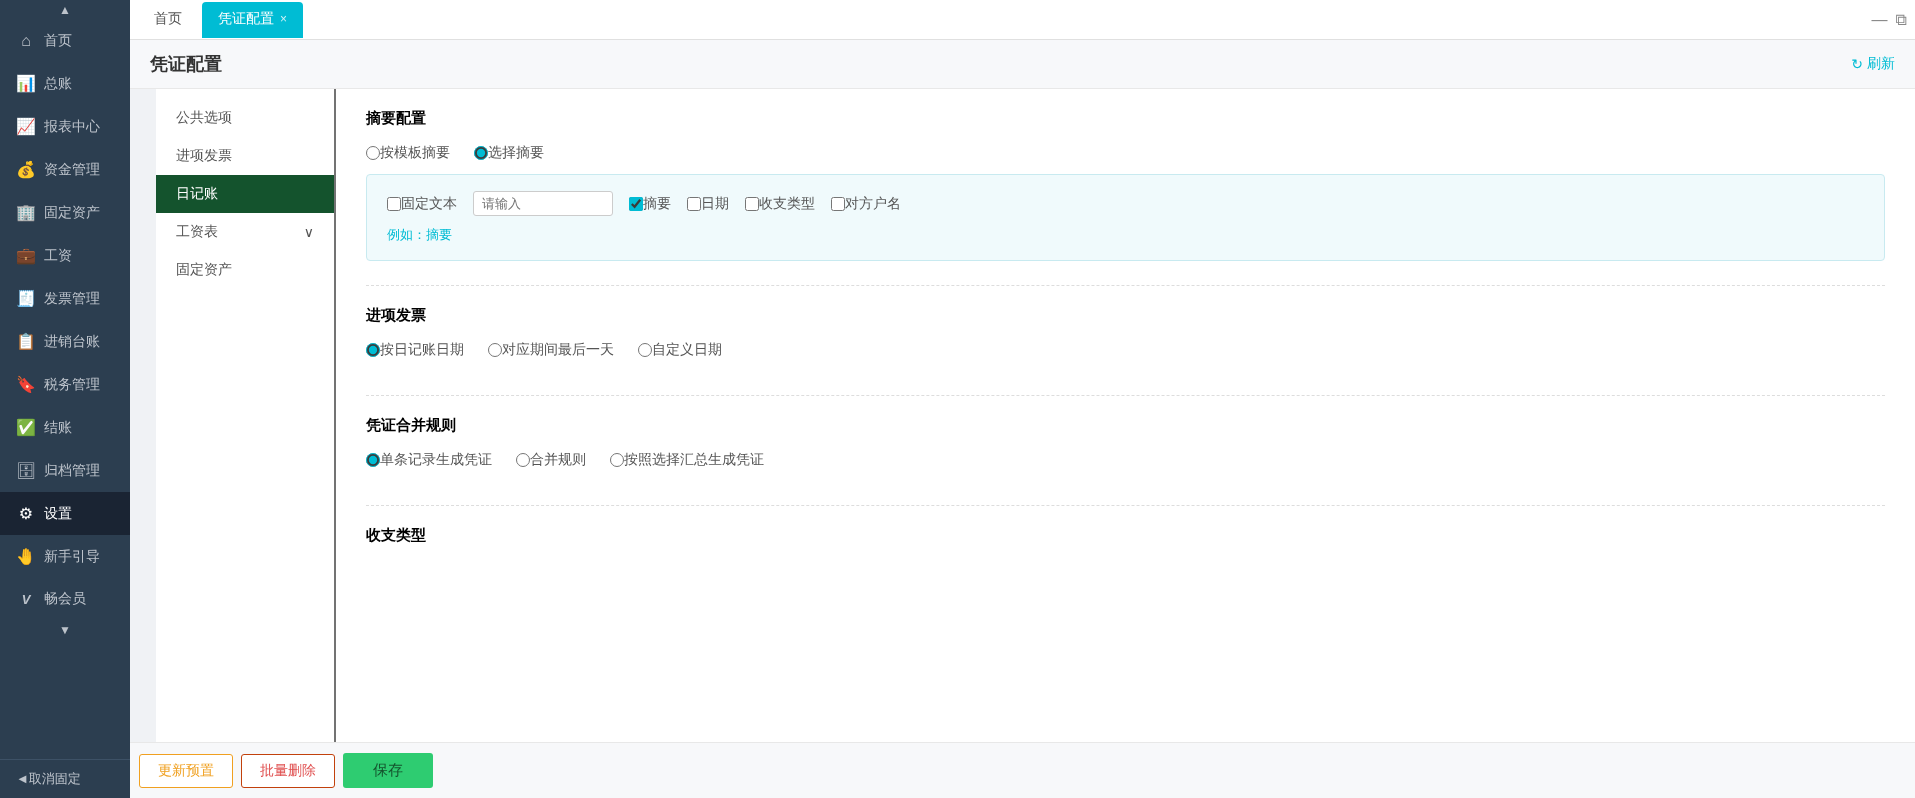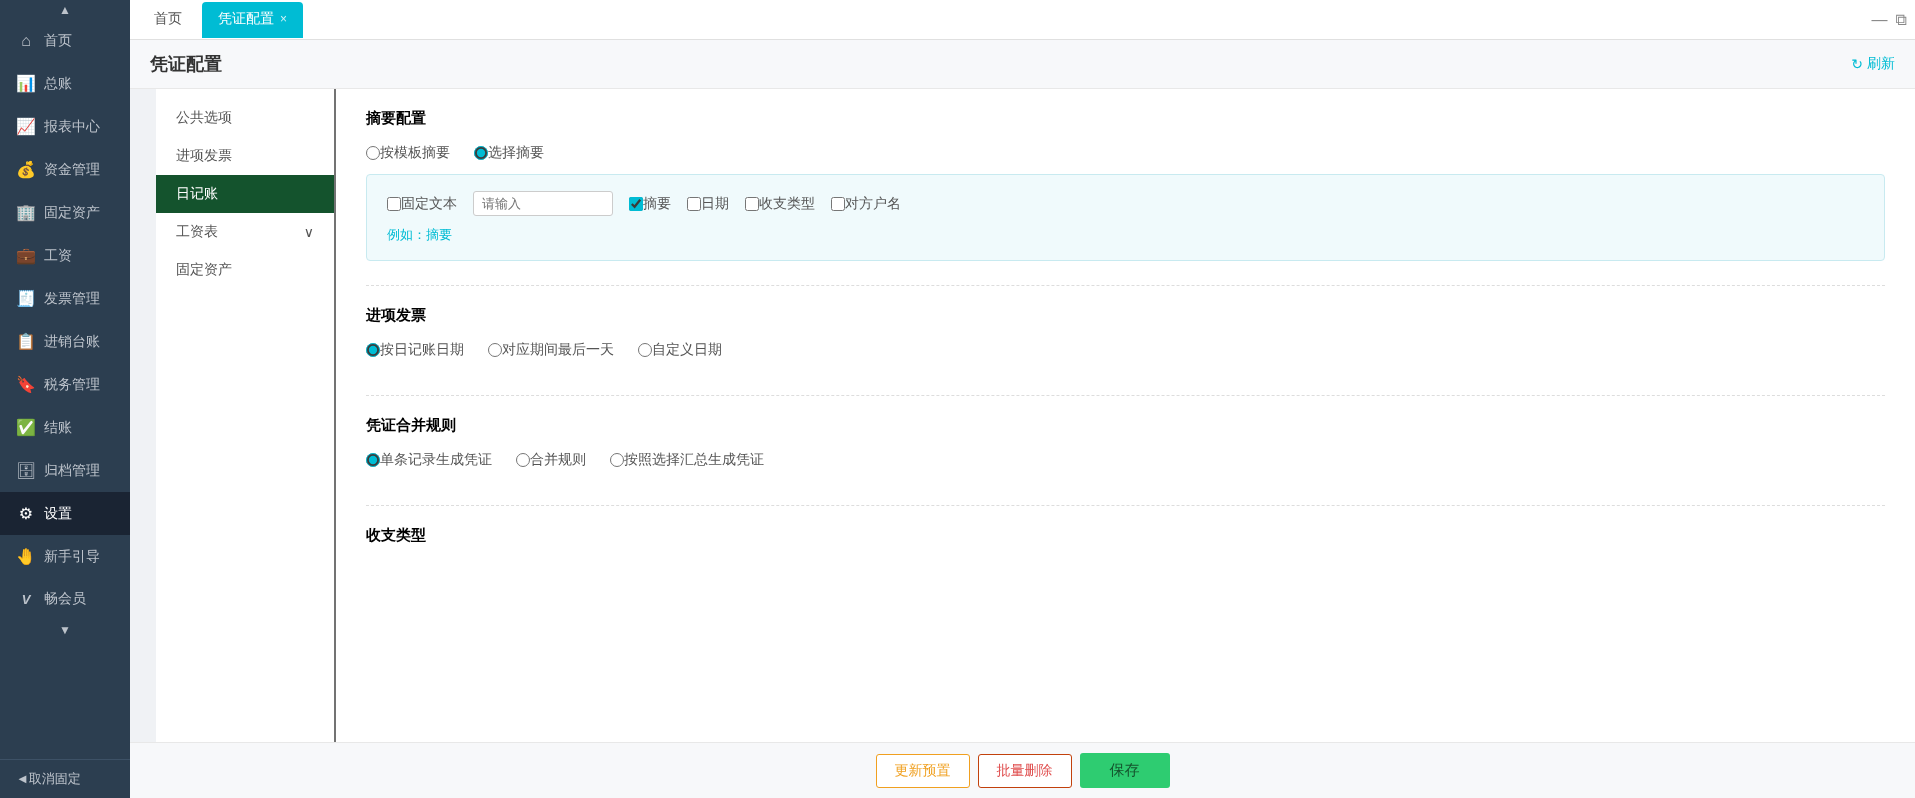--- a/index.html
+++ b/index.html
@@ -224,23 +224,23 @@
     .example-text {
       color: #00bcd4;
       font-size: 13px;
       margin-top: 4px;
     }
 
     
     .bottom-bar {
       display: flex;
       align-items: center;
-      justify-content: center;
+      justify-content: flex-start;
       gap: 8px;
-      padding: 10px 36px;
+      padding: 10px 9px;
       background: #f7f8fa;
       border-top: 1px solid #e8e8e8;
     }
     .btn {
       padding: 7px 18px;
       border-radius: 3px;
       font-size: 14px;
       cursor: pointer;
       border: none;
     }

